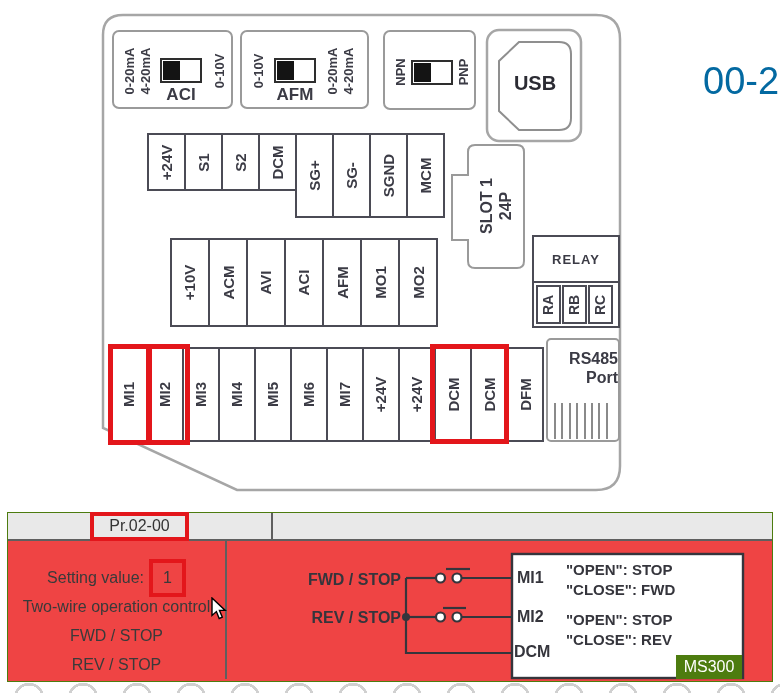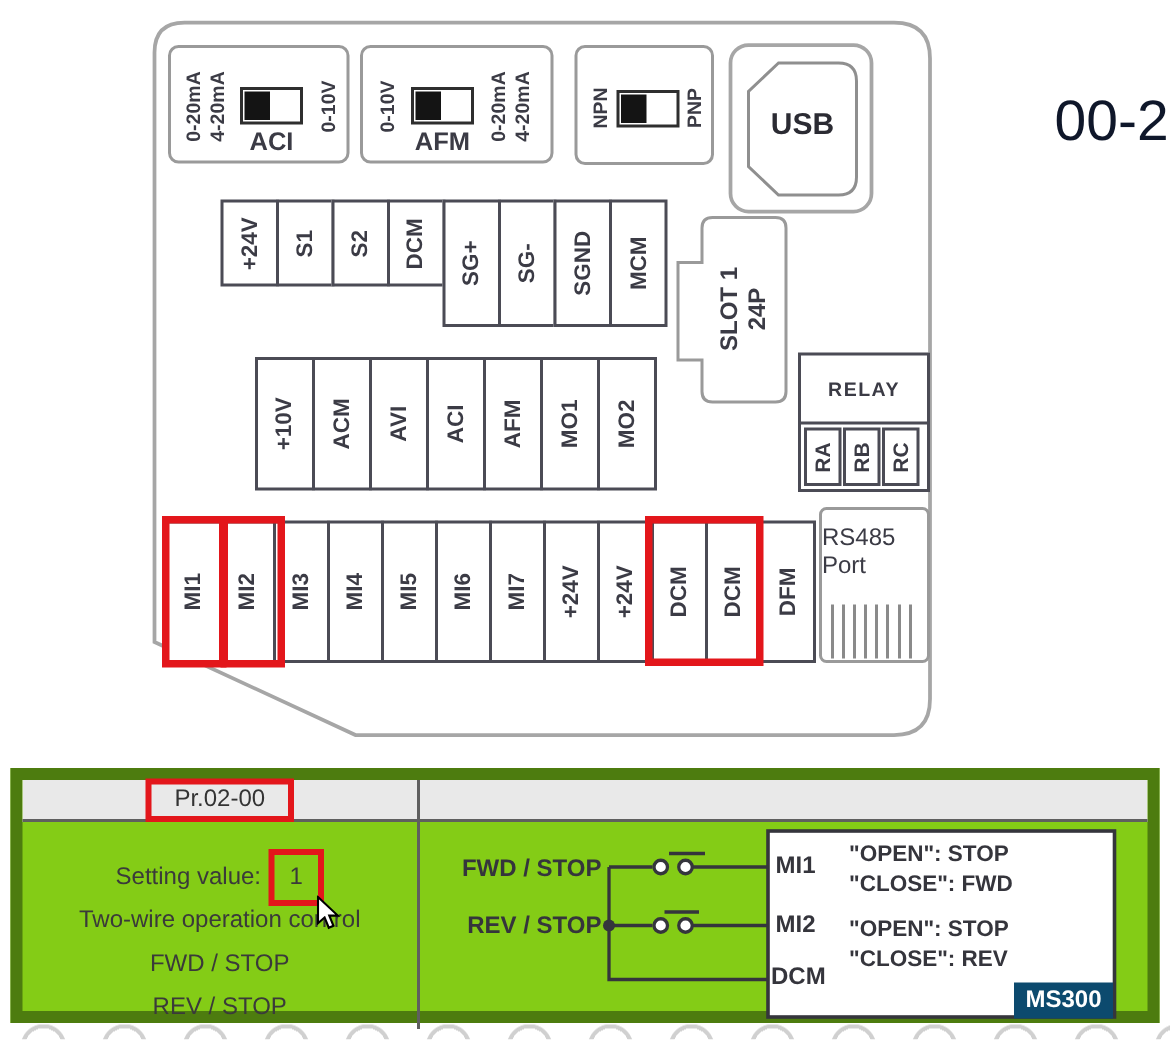--- a/index.html
+++ b/index.html
@@ -36,46 +36,46 @@
   
   .relay{position:absolute;left:532px;top:235px;width:88px;height:93px;box-sizing:border-box;
          border:2px solid #4b4b55;background:#fff;}
   .relay .title{height:44px;border-bottom:2px solid #4b4b55;display:flex;align-items:center;
                 justify-content:center;font-weight:bold;font-size:13px;letter-spacing:1px;}
   .relay .cells{display:flex;gap:3px;padding:2px 2px;}
   .relay .cells .tcell{width:25px;height:39px;}
   .relay .cells .tcell span{font-size:14px;}
   
   .rs485{position:absolute;left:546px;top:338px;width:74px;height:104px;box-sizing:border-box;
-         border:2px solid #9a9a9a;border-radius:5px;background:#fff;text-align:left;
-         font-weight:normal;font-size:16px;line-height:19px;padding-top:9px;}
+         border:2px solid #9a9a9a;border-radius:5px;background:#fff;text-align:right;
+         font-weight:bold;font-size:16px;line-height:19px;padding-top:9px;}
   .comb{position:absolute;left:6px;top:63px;width:58px;height:36px;
         background:repeating-linear-gradient(90deg,#8a8a8a 0 2px,transparent 2px 7.4px);}
   
   .bluerefs{position:absolute;left:703px;top:57px;font-size:38px;line-height:49px;
-            color:#0f172a;white-space:nowrap;}
+            color:#0369a1;white-space:nowrap;}
   
   .ptable{position:absolute;left:7px;top:512px;width:766px;height:170px;box-sizing:border-box;
-          border:8px solid #4d7c0f;background:#84cc16;}
+          border:1px solid #4d7c0f;background:#ef4444;}
   .phead{display:flex;height:28px;box-sizing:border-box;background:#e9e9e9;border-bottom:2px solid #5f5f5f;
          font-size:16px;color:#333;}
   .phead>div{display:flex;align-items:center;justify-content:center;box-sizing:border-box;}
   .phl{width:265px;border-right:2px solid #5f5f5f;}
   .phr{flex:1;}
   .pbody{display:flex;height:138px;}
-  .pbl{width:265px;box-sizing:border-box;border-right:2px solid #5f5f5f;text-align:center;
+  .pbl{width:219px;box-sizing:border-box;border-right:2px solid #5f5f5f;text-align:center;
        font-size:16px;color:#3a3a3a;line-height:29px;padding-top:22px;}
   .inline-redbox{display:inline-block;border:4px solid #e3161b;padding:0 10px 1px 10px;
                  margin:-4px 0 -6px 5px;}
   .hdr-redbox{display:inline-block;border:4px solid #e3161b;padding:1px 15px 2px 15px;}
   
   .clabel{position:absolute;font-weight:bold;font-size:16px;color:#35353c;white-space:nowrap;}
   .oclabel{position:absolute;font-weight:bold;font-size:15px;color:#35353c;white-space:nowrap;}
-  .badge{position:absolute;left:676px;top:655px;width:66px;height:24px;background:#0c4a6e;color:#fff;
-         font-weight:bold;font-size:16px;display:flex;align-items:center;justify-content:center;}
+  .badge{position:absolute;left:676px;top:655px;width:66px;height:24px;background:#4d7c0f;color:#fff;
+         font-weight:normal;font-size:16px;display:flex;align-items:center;justify-content:center;}
   .scallops{position:absolute;left:2px;top:683px;width:778px;height:30px;
             background-image:radial-gradient(circle at 27px 15px,#ffffff 0 12.5px,#d0d0d0 12.5px 15px,transparent 15.5px);
             background-size:54px 30px;background-repeat:repeat-x;}
 </style>
 </head>
 <body>
 
 <div id="stage">
 
   <svg width="782" height="500" viewBox="0 0 782 500">

